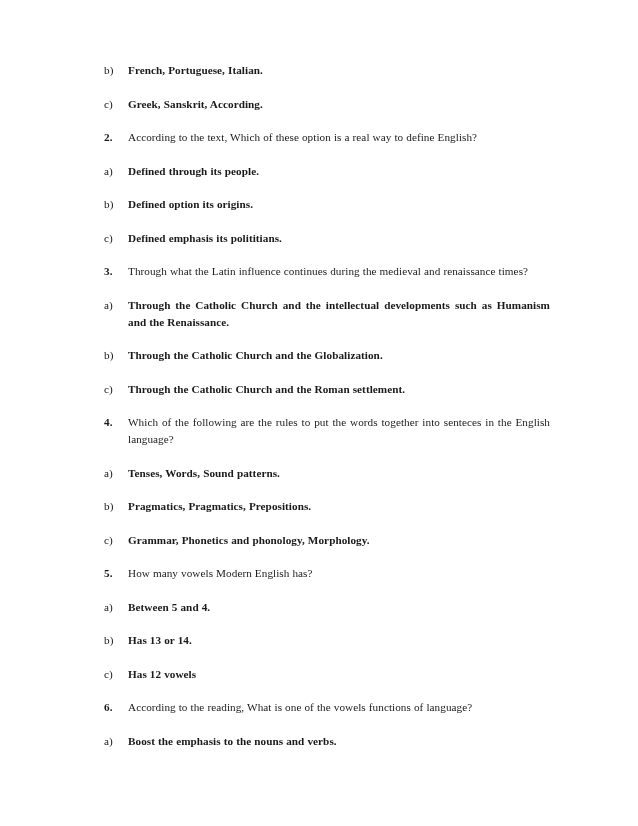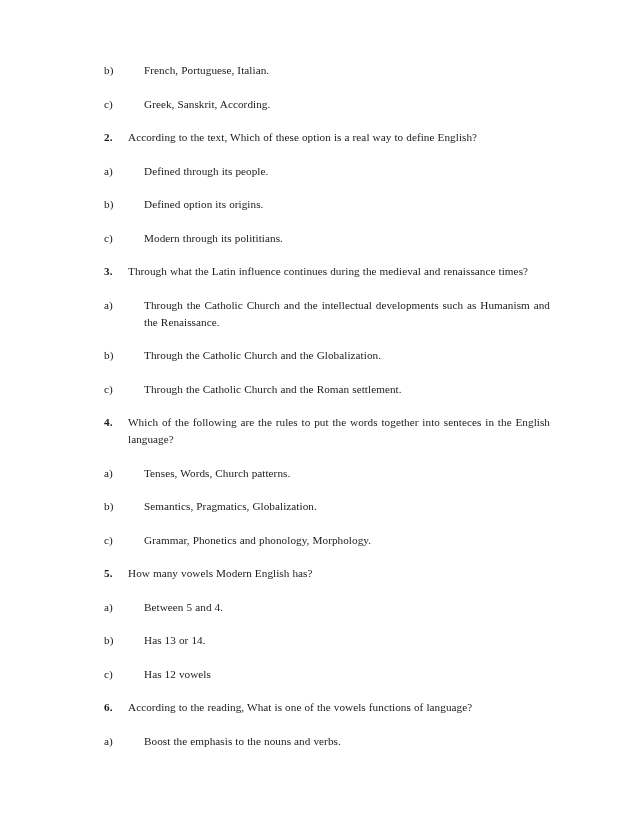--- a/index.html
+++ b/index.html
@@ -48,22 +48,21 @@
     font-size: 11.2px;
     color: #1a1a1a;
     text-align: justify;
     letter-spacing: 0.05px;
     word-spacing: 0.2px;
   }
   .question .text {
     font-weight: normal;
   }
   .answer .text {
-    font-weight: normal;
-    margin-left: 16px;
+    font-weight: bold;
   }
 </style>
 </head>
 <body>
 
 <div class="page">
   <div class="doc-body">
 
     <div class="item answer">
       <span class="marker">b)</span>
@@ -85,21 +84,21 @@
       <span class="text">Defined through its people.</span>
     </div>
 
     <div class="item answer">
       <span class="marker">b)</span>
       <span class="text">Defined option its origins.</span>
     </div>
 
     <div class="item answer">
       <span class="marker">c)</span>
-      <span class="text">Modern through its polititians.</span>
+      <span class="text">Defined emphasis its polititians.</span>
     </div>
 
     <div class="item question">
       <span class="marker">3.</span>
       <span class="text">Through what the Latin influence continues during the medieval and renaissance times?</span>
     </div>
 
     <div class="item answer">
       <span class="marker">a)</span>
       <span class="text">Through the Catholic Church and the intellectual developments such as Humanism and the Renaissance.</span>
@@ -115,26 +114,26 @@
       <span class="text">Through the Catholic Church and the Roman settlement.</span>
     </div>
 
     <div class="item question">
       <span class="marker">4.</span>
       <span class="text">Which of the following are the rules to put the words together into senteces in the English language?</span>
     </div>
 
     <div class="item answer">
       <span class="marker">a)</span>
-      <span class="text">Tenses, Words, Church patterns.</span>
+      <span class="text">Tenses, Words, Sound patterns.</span>
     </div>
 
     <div class="item answer">
       <span class="marker">b)</span>
-      <span class="text">Semantics, Pragmatics, Globalization.</span>
+      <span class="text">Pragmatics, Pragmatics, Prepositions.</span>
     </div>
 
     <div class="item answer">
       <span class="marker">c)</span>
       <span class="text">Grammar, Phonetics and phonology, Morphology.</span>
     </div>
 
     <div class="item question">
       <span class="marker">5.</span>
       <span class="text">How many vowels Modern English has?</span>

